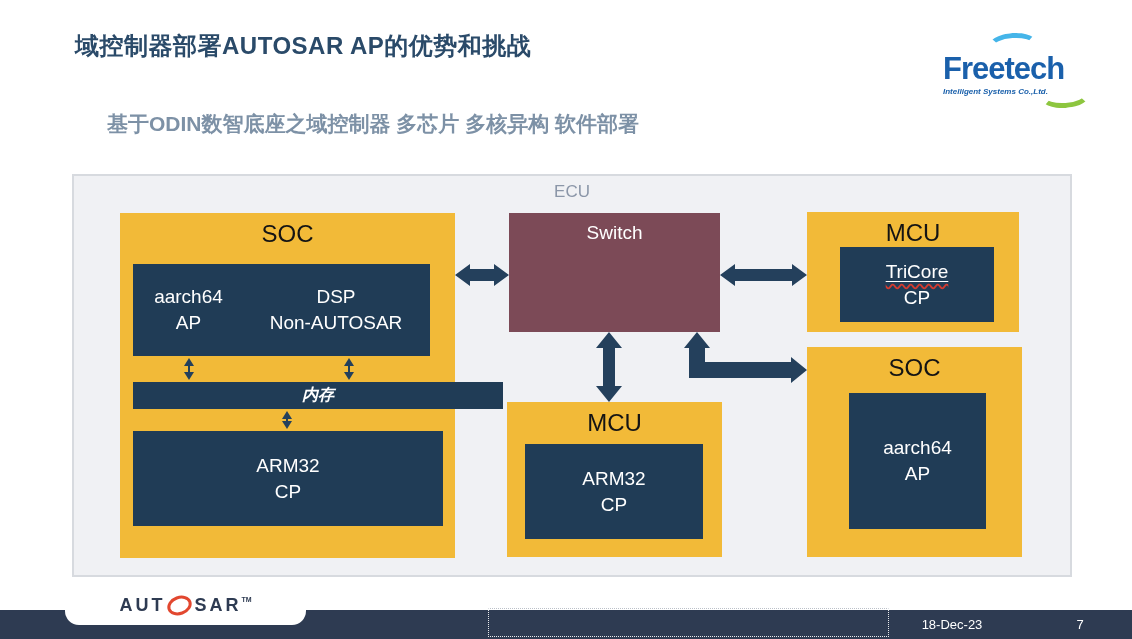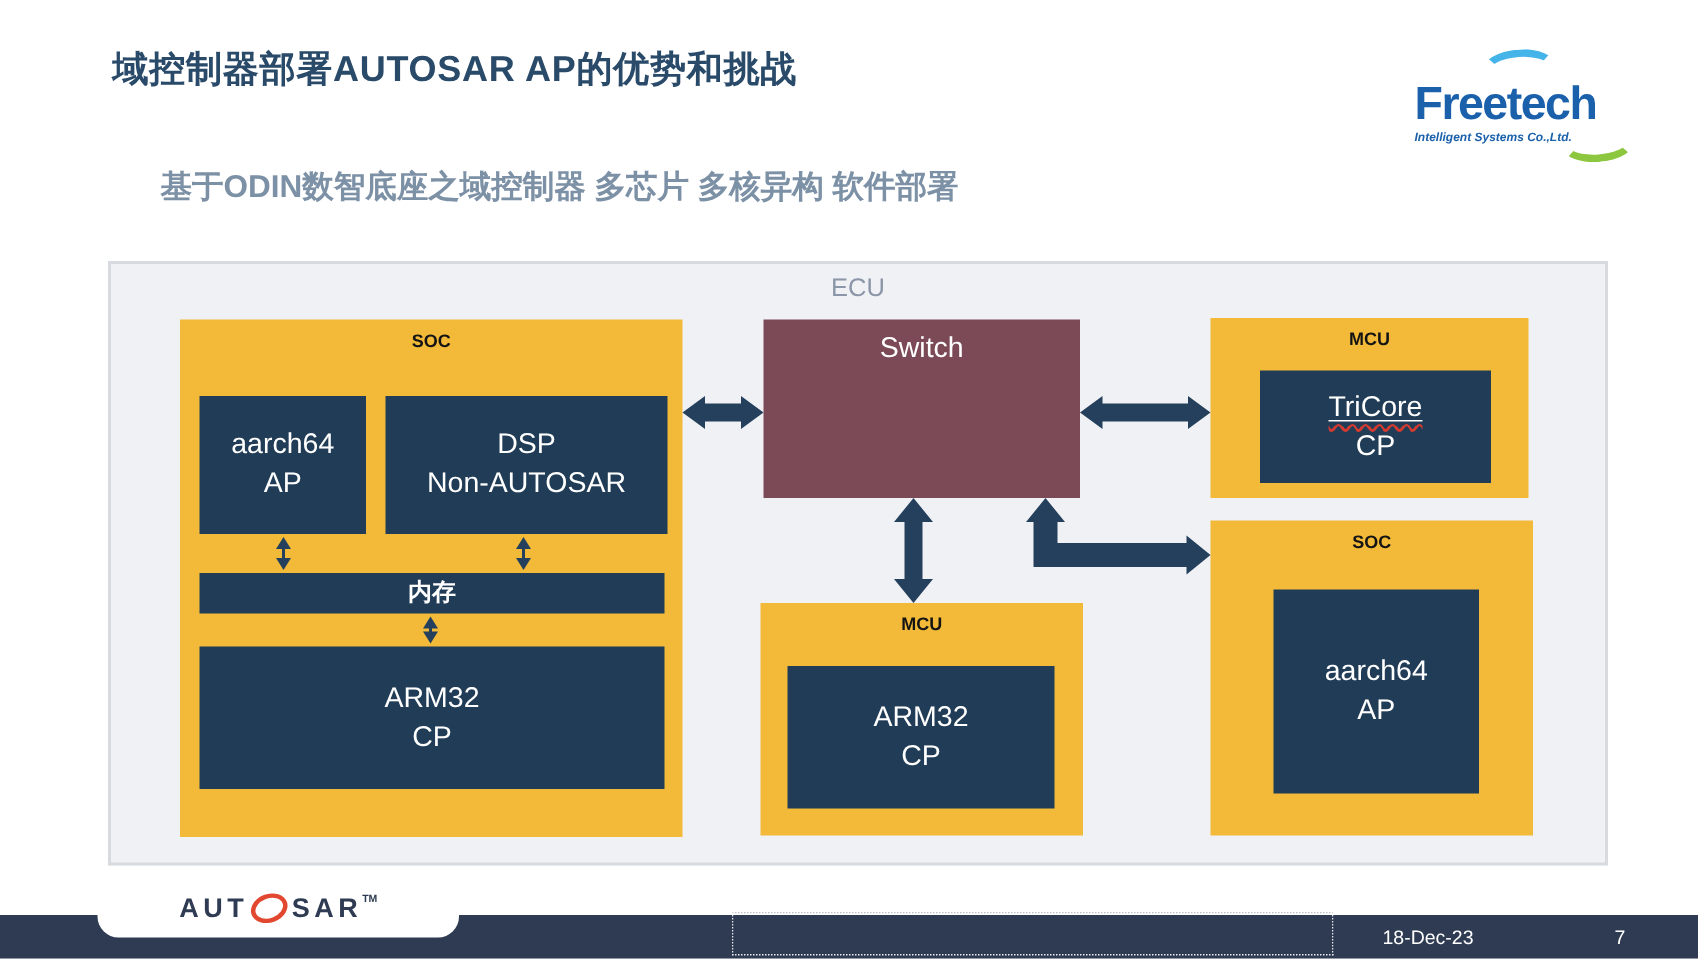--- a/index.html
+++ b/index.html
@@ -41,21 +41,21 @@
     background:var(--panel-gray,#F0F1F4);
     border:2px solid #D7DADF;box-sizing:border-box;
   }
   .panel-label{
     left:0;top:6px;width:100%;text-align:center;
     font-size:17px;color:#8B96A8;
   }
   .gold{background:var(--accent-yellow,#F2BA38);}
   .gold-title{
     width:100%;text-align:center;padding-top:7px;
-    font-size:12px;color:#141414;font-weight:700;
+    font-size:24px;color:#141414;font-weight:400;
   }
   .chip{
     background:var(--chip-navy,#203C56);color:#ffffff;
     display:flex;flex-direction:column;align-items:center;justify-content:center;
     font-size:19px;line-height:1.35;text-align:center;
   }
   .switch-box{
     background:var(--switch-maroon,#7C4A57);color:#ffffff;
     text-align:center;font-size:19px;padding-top:9px;box-sizing:border-box;
   }
@@ -117,25 +117,25 @@
 <div class="abs panel">
   <div class="abs panel-label">ECU</div>
 
   <div class="abs gold" style="left:46px;top:37px;width:335px;height:345px;">
     <div class="gold-title">SOC</div>
   </div>
   <div class="abs chip" style="left:59px;top:88px;width:111px;height:92px;">
     <div>aarch64</div>
     <div>AP</div>
   </div>
-  <div class="abs chip" style="left:183px;top:88px;width:188px;height:92px;">
+  <div class="abs chip" style="left:168px;top:88px;width:188px;height:92px;">
     <div>DSP</div>
     <div>Non-AUTOSAR</div>
   </div>
-  <div class="abs mem-bar" style="left:59px;top:206px;width:310px;height:27px;">
+  <div class="abs mem-bar" style="left:59px;top:206px;width:370px;height:27px;font-style:italic;">
     <span>内存</span>
   </div>
   <div class="abs chip" style="left:59px;top:255px;width:310px;height:95px;">
     <div>ARM32</div>
     <div>CP</div>
   </div>
 
   <div class="abs switch-box" style="left:435px;top:37px;width:211px;height:119px;">
     <span>Switch</span>
   </div>

